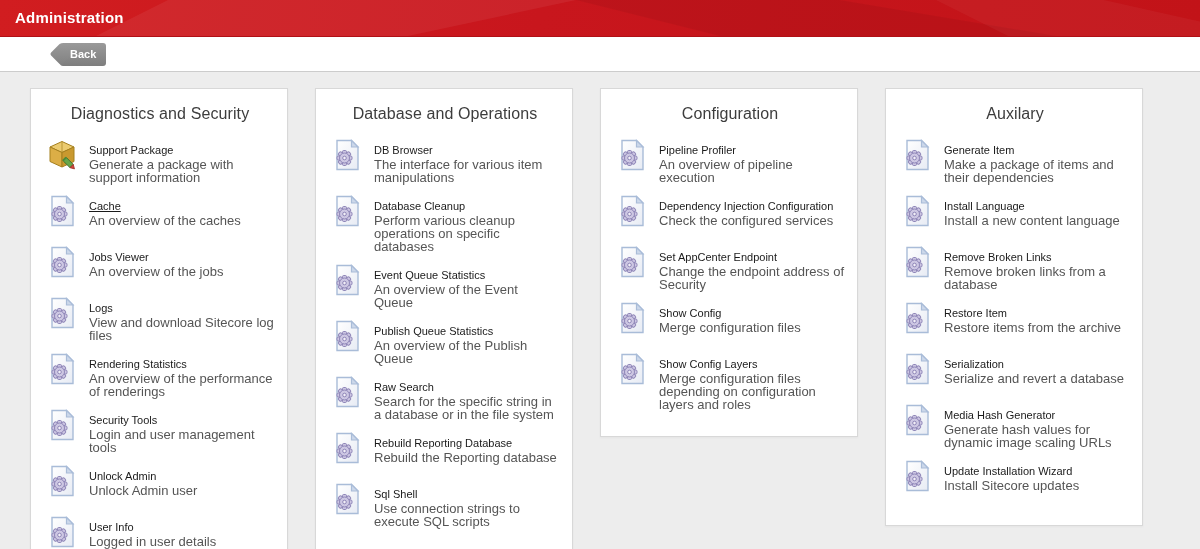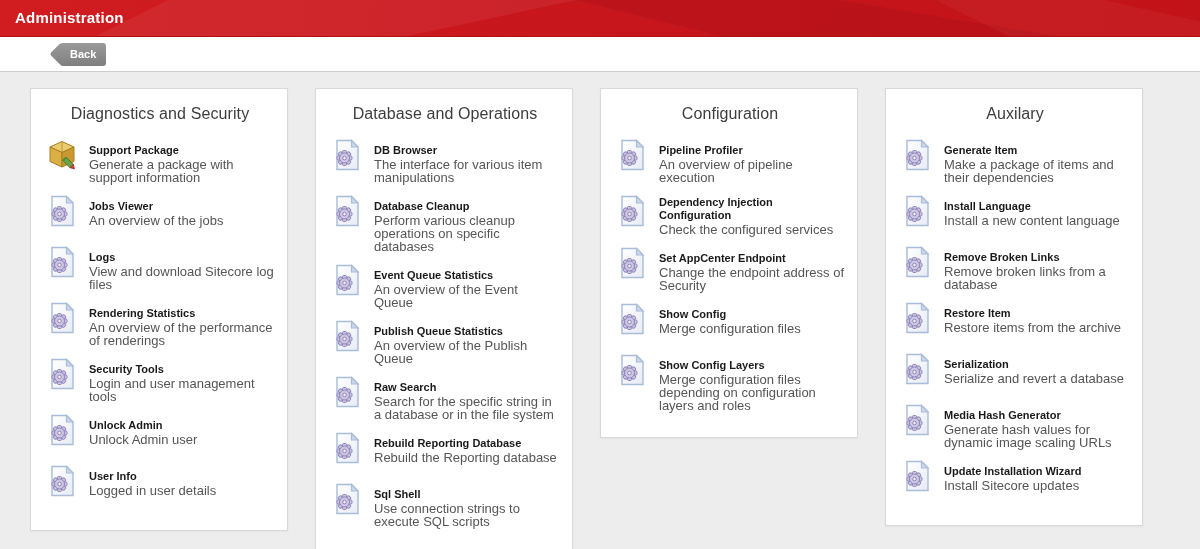--- a/index.html
+++ b/index.html
@@ -47,21 +47,21 @@
     padding: 10px 12px 14px 12px;
   }
   .card h2 {
     font-size: 16px; font-weight: 400; color: #3d3d3d;
     margin: 6px 0 16px 2px; letter-spacing: .1px; text-align: center;
   }
   .item { display: flex; gap: 11px; min-height: 40px; margin-bottom: 11px; cursor: pointer; }
   .item .ico { width: 32px; height: 32px; flex: 0 0 32px; margin-left: 3px; }
   .item .txt { padding-top: 1px; width: 192px; }
   .item .title {
-    display: inline-block; font-size: 11px; font-weight: 700; color: #1a1a1a;
+    display: inline-block; font-size: 11px; font-weight: 400; color: #1a1a1a;
     line-height: 13px; margin-bottom: 1px; text-decoration: none;
   }
   .item .title.underline { text-decoration: underline; }
   .item .desc { font-size: 13px; color: #555555; line-height: 13px; }
 </style>
 </head>
 <body>
 
 <svg width="0" height="0" style="position:absolute" aria-hidden="true">
   <defs>
@@ -121,20 +121,29 @@
   <div class="item">
     <svg class="ico">
                 <use href="#icon-package"></use>
               </svg>
     <div class="txt">
       <a class="title">Support Package</a>
       <div class="desc">Generate a package with support information</div>
     </div>
   </div>
 
+  <div class="item">
+    <svg class="ico">
+                <use href="#icon-doc-gear"></use>
+              </svg>
+    <div class="txt">
+      <a class="title underline">Cache</a>
+      <div class="desc">An overview of the caches</div>
+    </div>
+  </div>
 
   <div class="item">
     <svg class="ico">
                 <use href="#icon-doc-gear"></use>
               </svg>
     <div class="txt">
       <a class="title">Jobs Viewer</a>
       <div class="desc">An overview of the jobs</div>
     </div>
   </div>

